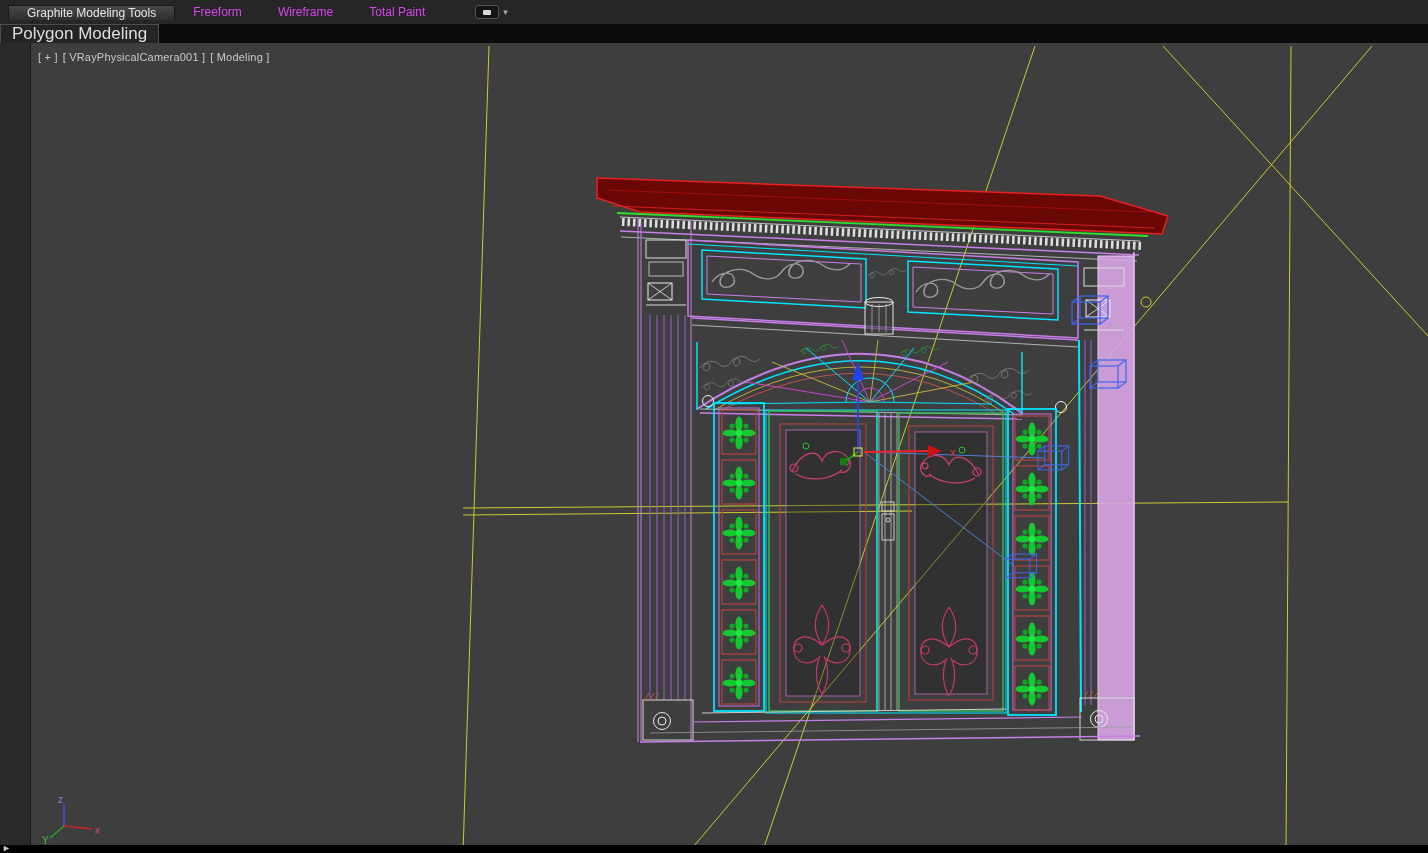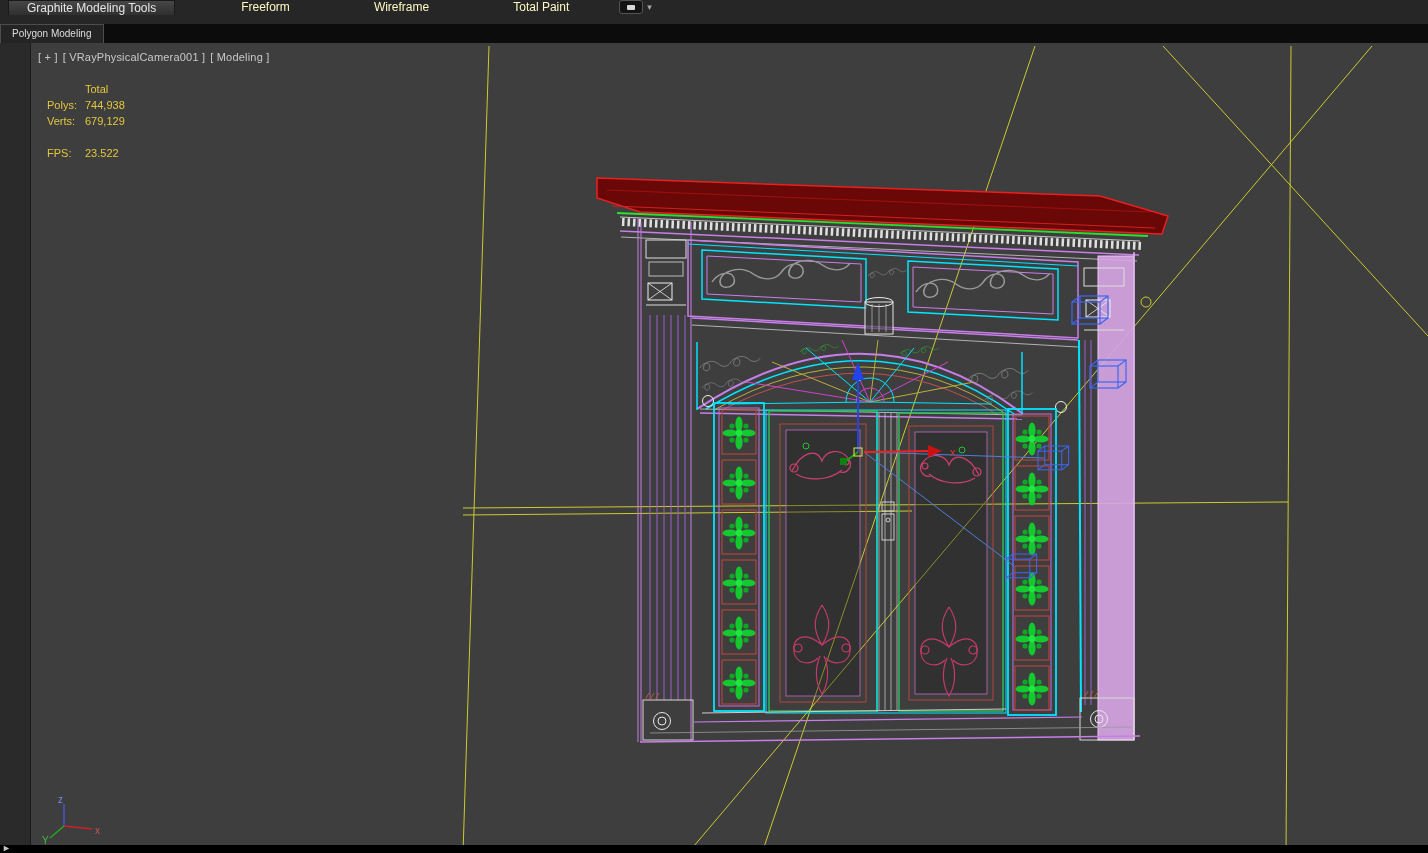--- a/index.html
+++ b/index.html
@@ -1,34 +1,34 @@
 <!DOCTYPE html>
 <html><head>
 <meta charset="utf-8">
 <style>
   html,body{margin:0;padding:0;background:#000;}
   .app{position:relative;width:1428px;height:853px;overflow:hidden;background:#3e3e3e;
        font-family:"Liberation Sans",sans-serif;-webkit-font-smoothing:antialiased;}
 
   
   .tabbar{position:absolute;top:0;left:0;right:0;height:24px;background:#262626;
-          border-bottom:1px solid #161616;display:flex;align-items:flex-start;z-index:30;}
-  .tab{padding:0 18px;display:flex;align-items:center;font-size:12px;color:#fef9c3;cursor:default;margin-left:48px;}
+          border-bottom:1px solid #161616;display:flex;align-items:center;z-index:30;}
+  .tab{padding:0 18px;display:flex;align-items:center;font-size:12px;color:#d946ef;cursor:default;}
   .tab.active{margin-left:8px;background:linear-gradient(#474747,#2f2f2f);
               border:1px solid #191919;border-bottom:none;color:#e6e6e6;}
   .ribbon-toggle{display:flex;align-items:center;margin-left:32px;gap:4px;}
   .toggle-pill{width:22px;height:12px;background:#141414;border:1px solid #555;border-radius:3px;
                display:flex;align-items:center;justify-content:center;}
   .pill-dot{width:8px;height:5px;background:#d8d8d8;border-radius:1px;display:block;}
   .caret{color:#a8a8a8;font-size:9px;line-height:1;}
 
   
   .paneltab-row{position:absolute;top:24px;left:0;right:0;height:19px;background:#0c0c0c;z-index:30;}
   .paneltab{position:absolute;left:0;top:0;height:18px;line-height:18px;padding:0 11px;
-            background:#242424;border:1px solid #4d4d4d;border-bottom:none;color:#dedede;font-size:10px;}
+            background:#242424;border:1px solid #4d4d4d;border-bottom:none;color:#dedede;font-size:17px;}
 
   
   .leftstrip{position:absolute;left:0;top:43px;width:30px;height:810px;background:#2a2a2a;
              border-right:1px solid #1a1a1a;z-index:5;}
   .scene{position:absolute;left:0;top:43px;z-index:10;}
 
   .viewport-label{position:absolute;left:38px;top:51px;z-index:20;font-size:11px;color:#c9c9c9;
                   display:flex;gap:5px;letter-spacing:.2px;}
   .stats{position:absolute;left:47px;top:81px;z-index:20;font-size:11px;color:#e3c83c;}
   .srow{display:flex;height:16px;line-height:16px;}
@@ -308,37 +308,18 @@
       <text x="42" y="844" font-size="10" fill="#44bb44" stroke="none">Y</text>
     </g>
   </svg>
 
   <div class="viewport-label">
     <span>[ + ]</span>
     <span>[ VRayPhysicalCamera001 ]</span>
     <span>[ Modeling ]</span>
   </div>
 
-  <div class="stats">
-    <div class="srow">
-      <span class="slabel"></span>
-      <span class="sval">Total</span>
-    </div>
-    <div class="srow">
-      <span class="slabel">Polys:</span>
-      <span class="sval">744,938</span>
-    </div>
-    <div class="srow">
-      <span class="slabel">Verts:</span>
-      <span class="sval">679,129</span>
-    </div>
-    <div class="sgap"></div>
-    <div class="srow">
-      <span class="slabel">FPS:</span>
-      <span class="sval">23.522</span>
-    </div>
-  </div>
 
   <div class="bottomstrip">
     <span class="expand-arrow">►</span>
   </div>
 
 </div>
 
 </body></html>

